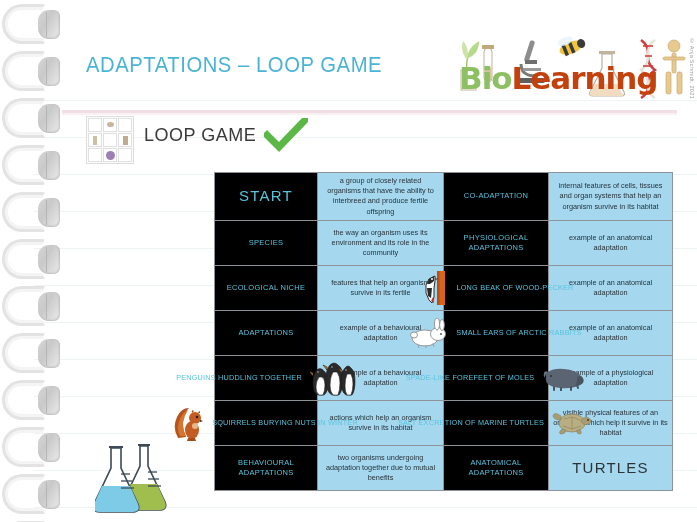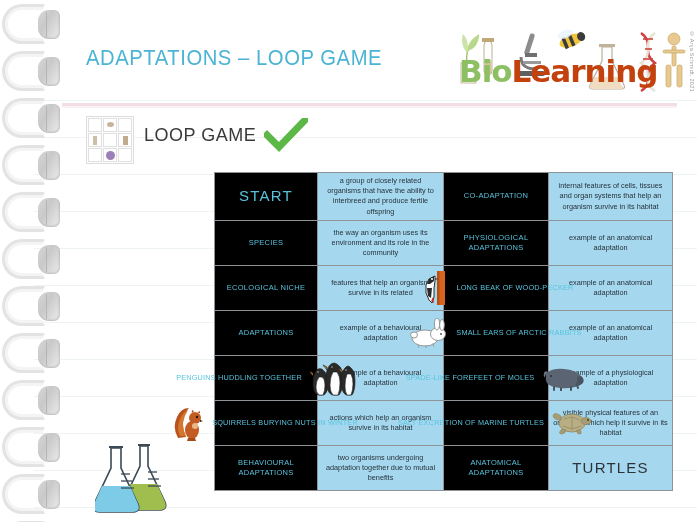--- a/index.html
+++ b/index.html
@@ -45,21 +45,21 @@
     position:absolute;left:36px;top:6px;width:22px;height:29px;
     background:linear-gradient(120deg,#d6d6d6 0%,#c9c9c9 40%,#ececec 100%);
     border-radius:11px 6px 6px 11px;
     box-shadow:inset -1px -1px 2px rgba(0,0,0,.15);
   }
   .ring .tabline{
     position:absolute;left:44px;top:8px;width:1px;height:25px;background:#b5b5b5;
   }
 
   
-  #header{position:absolute;left:0;top:5px;width:677px;height:105px;z-index:3;}
+  #header{position:absolute;left:0;top:12px;width:677px;height:105px;z-index:3;}
   #page-title{
     position:absolute;left:86px;top:40px;
     font-size:22px;letter-spacing:.6px;
     color:#4bb4d4;
     font-family:"Liberation Sans Narrow","Liberation Sans",sans-serif;
     transform:scaleX(.92);transform-origin:left center;
     white-space:nowrap;
   }
   #title-rule{
     position:absolute;left:62px;top:98px;right:0;height:3px;
@@ -375,21 +375,21 @@
 
   <tr>
     <td class="term c1">SPECIES</td>
     <td class="defn c2">the  way an organism uses its environment and its role in the community</td>
     <td class="term c3">PHYSIOLOGICAL ADAPTATIONS</td>
     <td class="defn c4">example of an anatomical adaptation</td>
   </tr>
 
   <tr>
     <td class="term c1">ECOLOGICAL NICHE</td>
-    <td class="defn c2">features that help an organism survive in its related</td>
+    <td class="defn c2">features that help an organism survive in its fertile</td>
     <td class="term c3 pic-cell">
       <div class="pic-row">
         <span class="art">
           <svg width="30" height="36" viewBox="0 0 30 36">
             <rect x="19" y="1" width="8" height="34" fill="#d9641f"></rect>
             <rect x="19" y="1" width="2.5" height="34" fill="#b8500f"></rect>
             <path d="M17 6 L11 9 L8 15 L8 23 L11 30 L14 33 L16 27 L16 18 L17 11 Z" fill="#ffffff" stroke="#2b2b2b" stroke-width="1"></path>
             <path d="M16 6 L11 9 L9 14 L12 14 L16 11 Z" fill="#2b2b2b"></path>
             <path d="M9 18 L14 18 L13 28 L10 26 Z" fill="#2b2b2b"></path>
             <path d="M13 31 L16 33 L15 27 Z" fill="#cf2b2b"></path>

